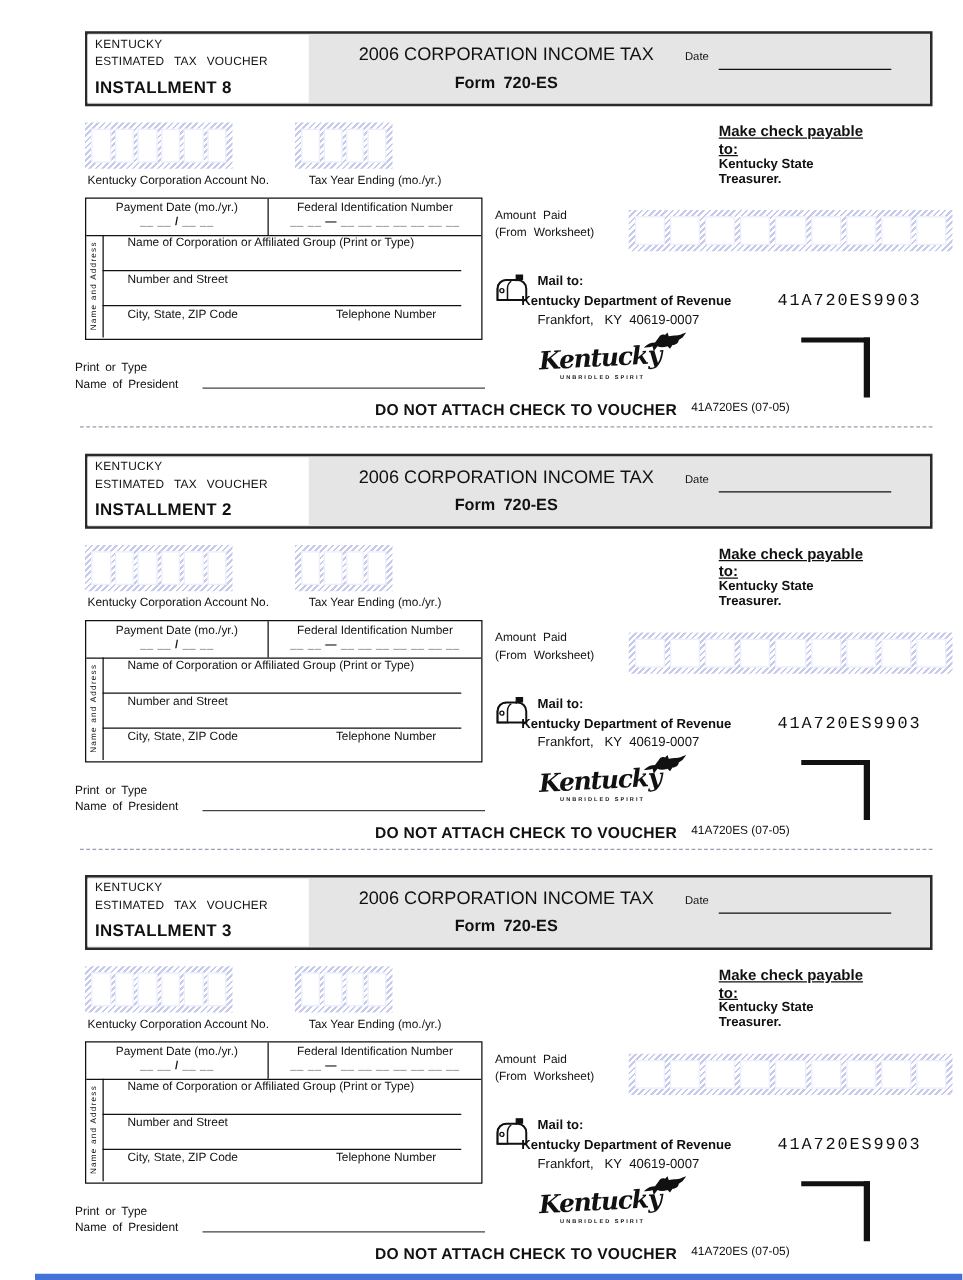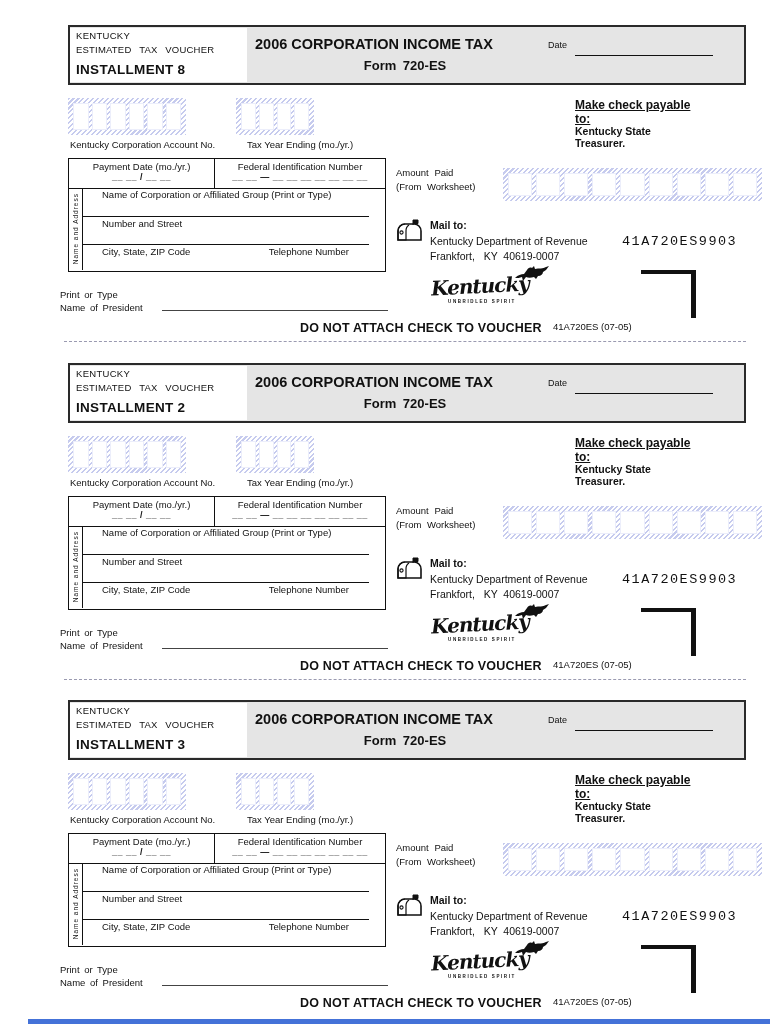--- a/index.html
+++ b/index.html
@@ -16,21 +16,21 @@
   #vouchers .voucher:nth-child(3){top:700px;}
   #vouchers .voucher:nth-child(3) .cutline{display:none;}
 
   
   .hdr{left:68px;top:0;width:678px;height:60px;background:var(--header-bg,#e5e5e5);
        border:2px solid #2a2a2a;box-sizing:border-box;}
   .hdr-white{left:70px;top:3px;width:177px;height:54px;background:#fff;}
   .t-ky{left:76px;top:5px;font-size:9.5px;letter-spacing:.3px;}
   .t-etv{left:76px;top:19px;font-size:9.5px;word-spacing:5px;letter-spacing:.2px;}
   .t-inst{left:76px;top:37px;font-size:13.5px;font-weight:bold;letter-spacing:.3px;}
-  .t-title{left:255px;top:11px;width:300px;text-align:left;font-size:14.5px;font-weight:bold;}
+  .t-title{left:255px;top:11px;width:300px;text-align:center;font-size:14.5px;font-weight:normal;}
   .t-form{left:255px;top:33px;width:300px;text-align:center;font-size:13px;font-weight:bold;word-spacing:3px;}
   .t-date{left:548px;top:15px;font-size:9px;}
   .date-line{left:575px;top:30px;width:138px;border-bottom:1.5px solid #111;height:0;}
 
   
   .comb{display:flex;box-sizing:border-box;gap:3px;padding:5px;
         background:repeating-linear-gradient(135deg,#c6cbee 0 1.5px,#fff 1.5px 3.5px);}
   .comb-cell{flex:1 1 0;background:#fff;border:1px solid #eceefb;}
   .comb-acct{left:68px;top:73px;width:118px;height:37px;}
   .comb-year{left:236px;top:73px;width:78px;height:37px;}
@@ -53,21 +53,21 @@
   .cell-lab{display:block;font-size:9.5px;padding-top:2px;text-align:center;}
   .blanks{display:block;text-align:center;font-weight:bold;font-size:9px;letter-spacing:.5px;white-space:nowrap;overflow:hidden;}
 
   
   .t-mkchk1{left:575px;top:73px;font-size:12px;font-weight:bold;text-decoration:underline;}
   .t-mkchk2{left:575px;top:100px;font-size:10.5px;font-weight:bold;}
   .t-amt1{left:396px;top:142px;font-size:9.5px;word-spacing:3px;}
   .t-amt2{left:396px;top:156px;font-size:9.5px;word-spacing:3px;}
   .mailbox{left:395px;top:194px;}
   .t-mailto{left:430px;top:194px;font-size:10.5px;font-weight:bold;}
-  .t-dept{left:430px;top:210px;font-size:10.5px;font-weight:normal;}
+  .t-dept{left:417px;top:210px;font-size:10.5px;font-weight:bold;}
   .t-frank{left:430px;top:225px;font-size:10.5px;font-weight:normal;white-space:pre;}
   .ocr{left:622px;top:209px;font-family:Liberation Mono, monospace;font-size:13.5px;letter-spacing:1.5px;}
 
   
   .logo{left:424px;top:247px;width:116px;height:40px;}
   .logo-script{position:absolute;left:0;top:2px;width:112px;text-align:center;
     font-family:"DejaVu Serif",serif;font-style:italic;font-weight:bold;font-size:20px;
     transform:rotate(-3deg);letter-spacing:-1px;}
   .logo-tag{position:absolute;left:6px;top:27px;width:104px;text-align:center;
     font-size:4.5px;font-weight:bold;letter-spacing:1.6px;}

